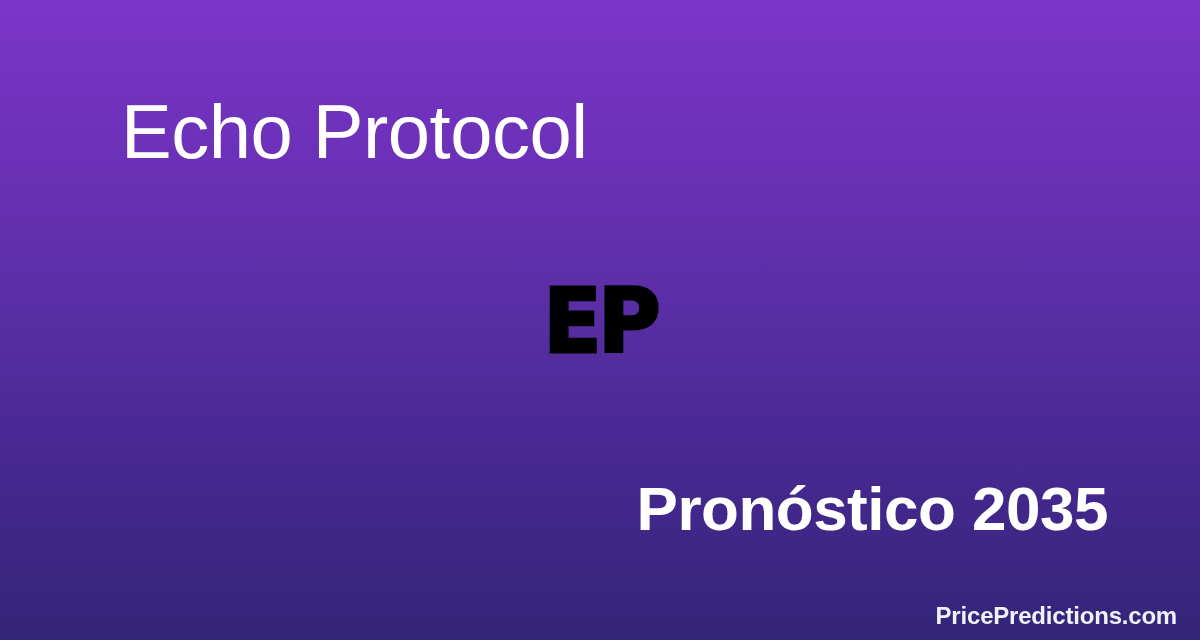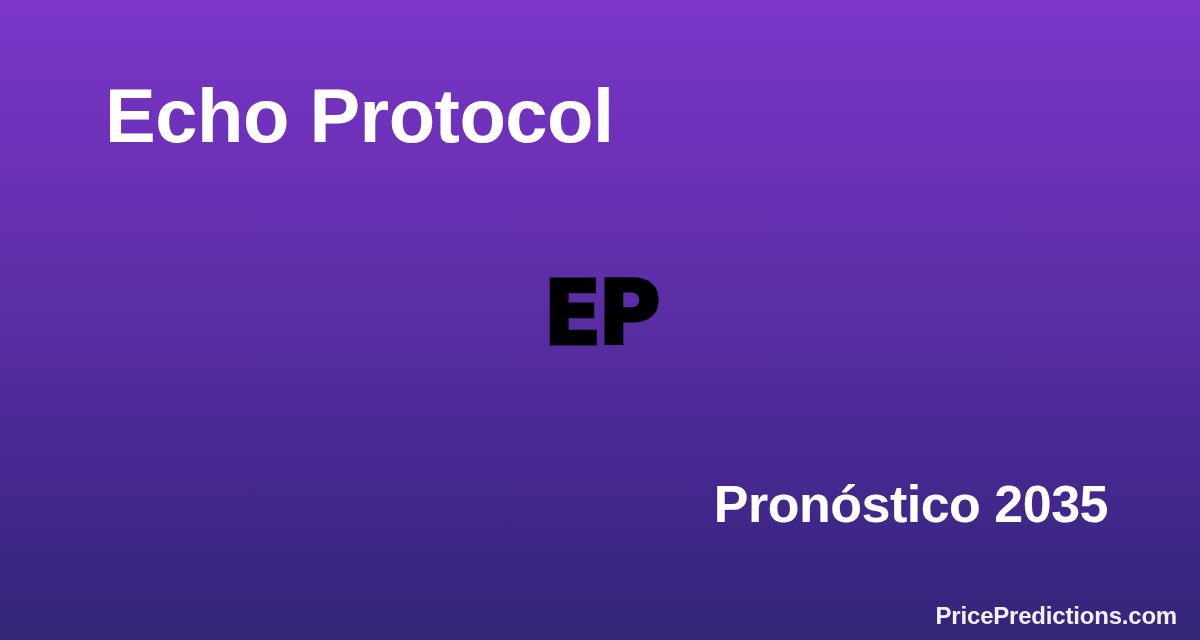--- a/index.html
+++ b/index.html
@@ -21,38 +21,38 @@
     height: 640px;
     background: linear-gradient(180deg, #7b36c8 0%, #6d31ba 22%, #5a2ea4 48%, #45288f 74%, #332578 100%);
     overflow: hidden;
   }
 
   
   #coin-title {
     position: absolute;
     left: 105px;
     top: 78px;
-    margin: 0;
+    margin: 16px;
     font-size: 76px;
     line-height: 1;
-    font-weight: bold;
+    font-weight: normal;
     color: #ffffff;
     letter-spacing: -0.5px;
     white-space: nowrap;
   }
 
   
   #logo-block {
     position: absolute;
     left: 0;
     top: 268px;
     width: 1200px;
     height: 100px;
     display: flex;
-    align-items: flex-start;
+    align-items: flex-end;
     justify-content: center;
   }
 
   #logo-mark {
     font-family: "DejaVu Sans", sans-serif;
     font-size: 92px;
     line-height: 1;
     font-weight: bold;
     color: #000000;
     letter-spacing: -4px;
@@ -61,21 +61,21 @@
     white-space: nowrap;
     -webkit-text-stroke: 3px #000000;
   }
 
   
   #forecast-line {
     position: absolute;
     right: 92px;
     top: 478px;
     margin: 0;
-    font-size: 52px;
+    font-size: 62px;
     line-height: 1;
     font-weight: bold;
     color: #ffffff;
     letter-spacing: -0.5px;
     white-space: nowrap;
     text-align: right;
   }
 
   
   #watermark {

